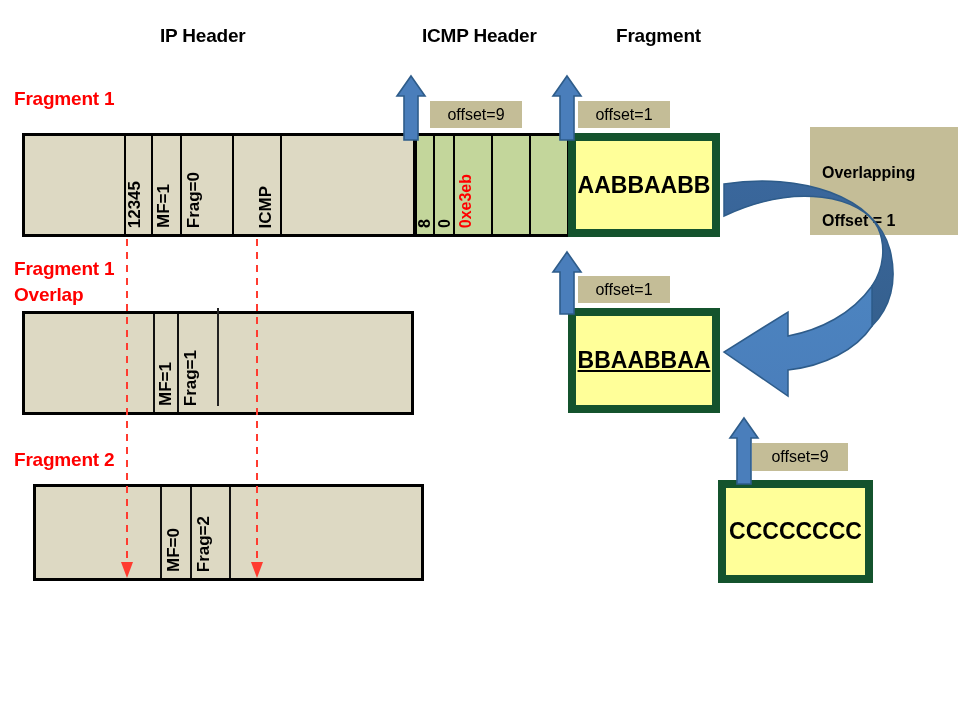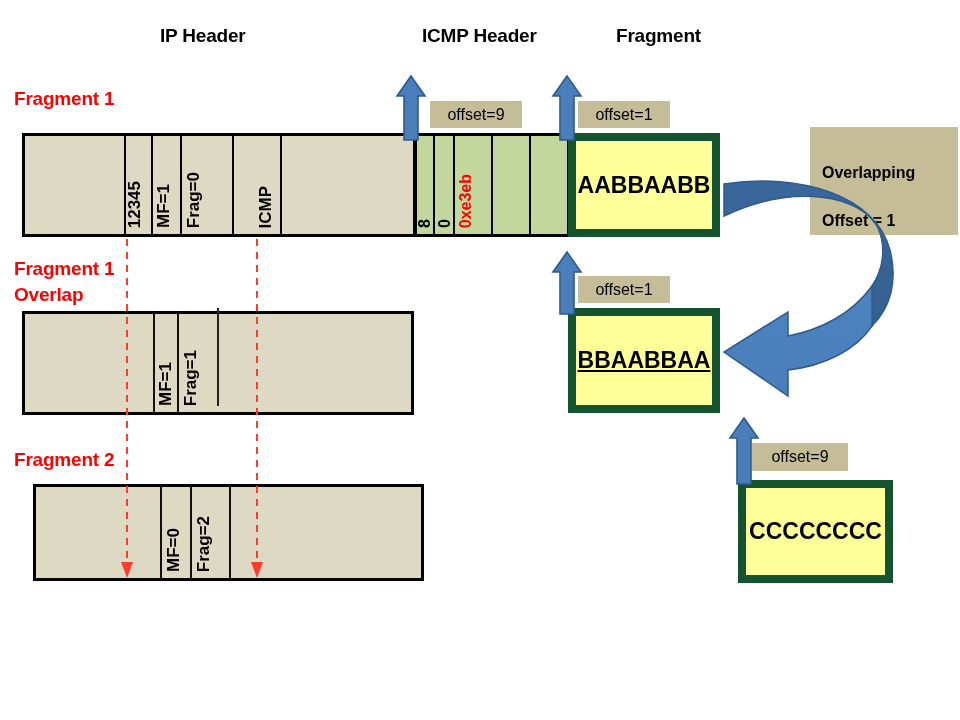--- a/index.html
+++ b/index.html
@@ -175,21 +175,21 @@
 
   <div class="bar" style="left:33px;top:484px;width:391px;height:97px;">
     <div class="cellline thin" style="left:124px;"></div>
     <div class="cellline thin" style="left:154px;"></div>
     <div class="cellline thin" style="left:193px;"></div>
 
     <div class="vlabel" style="left:129px;bottom:6px;">MF=0</div>
     <div class="vlabel" style="left:159px;bottom:6px;">Frag=2</div>
   </div>
 
-  <div class="payload" style="left:738px;top:480px;width:155px;height:103px;">CCCCCCCC</div>
+  <div class="payload" style="left:718px;top:480px;width:155px;height:103px;">CCCCCCCC</div>
 
   <div class="tag" style="left:752px;top:443px;width:96px;height:28px;">offset=9</div>
 
   <div class="callout" style="left:810px;top:127px;width:148px;height:108px;">
     <div>Overlapping</div>
     <div>Offset = 1</div>
   </div>
 
   <svg class="svg-layer" viewBox="0 0 960 720">
     <defs>

